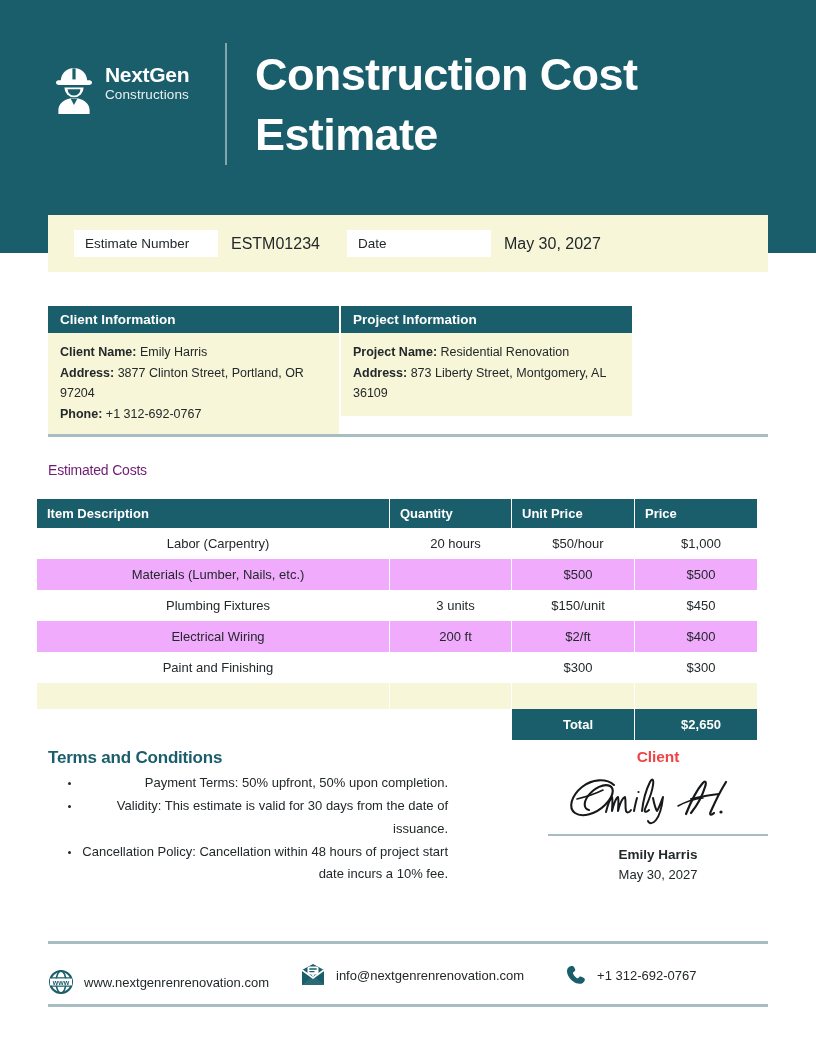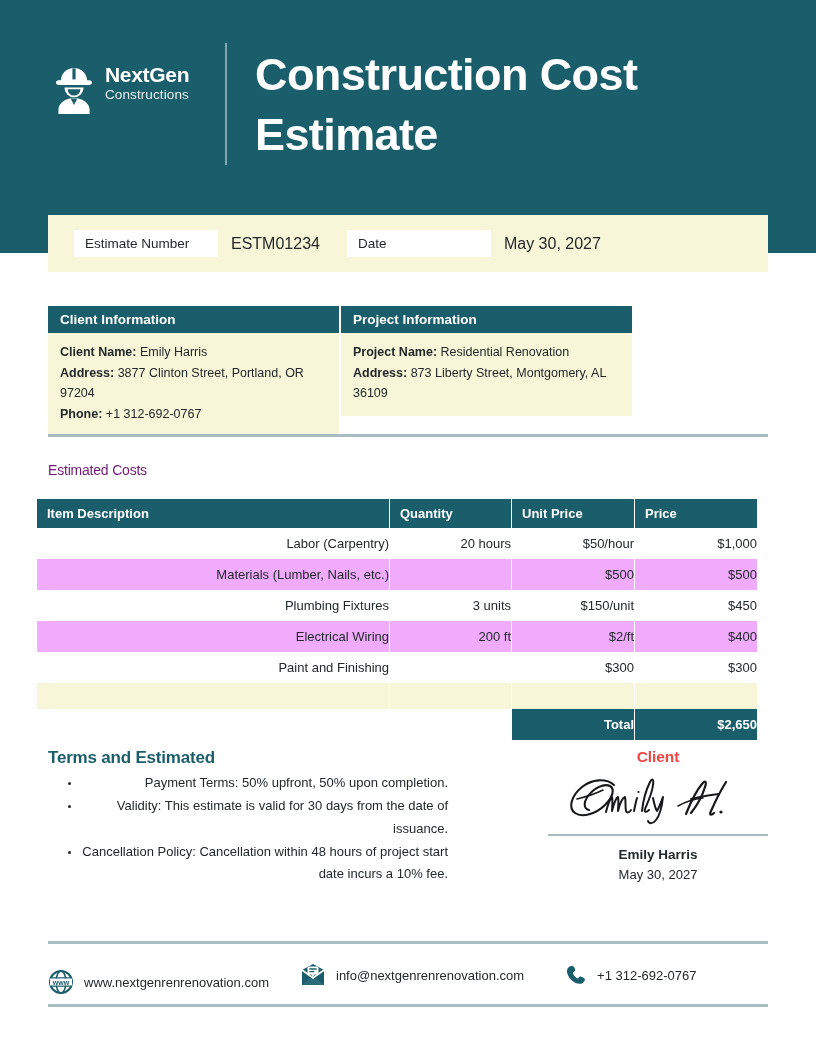--- a/index.html
+++ b/index.html
@@ -199,21 +199,21 @@
     font-size: 13px;
     font-weight: bold;
     text-align: left;
     padding: 7px 0 7px 10px;
     height: 26px;
   }
 
   .cost-table td {
     font-size: 13px;
     color: #23282b;
-    text-align: right;
+    text-align: center;
     padding: 8px 0 8px 10px;
     height: 28px;
     vertical-align: middle;
   }
 
   .cost-table tr.odd td  { background: #ffffff; }
   .cost-table tr.even td { background: #f0abfc; }
   .cost-table tr.blank td { background: #f8f6d8; height: 26px; }
 
   .cost-table tr.total td { background: transparent; padding: 0; }
@@ -482,21 +482,21 @@
       <tr class="total">
         <td></td>
         <td></td>
         <td class="tot-label">Total</td>
         <td class="tot-value">$2,650</td>
       </tr>
     </tbody>
   </table>
 
   <div class="terms">
-    <div class="terms-title">Terms and Estimated</div>
+    <div class="terms-title">Terms and Conditions</div>
     <ul class="terms-list">
       <li class="terms-item">Payment Terms: 50% upfront, 50% upon completion.</li>
       <li class="terms-item">Validity: This estimate is valid for 30 days from the date of issuance.</li>
       <li class="terms-item">Cancellation Policy: Cancellation within 48 hours of project start date incurs a 10% fee.</li>
     </ul>
   </div>
 
   <div class="sign-block">
     <div class="sign-heading">Client</div>
     <div class="sign-mark">

